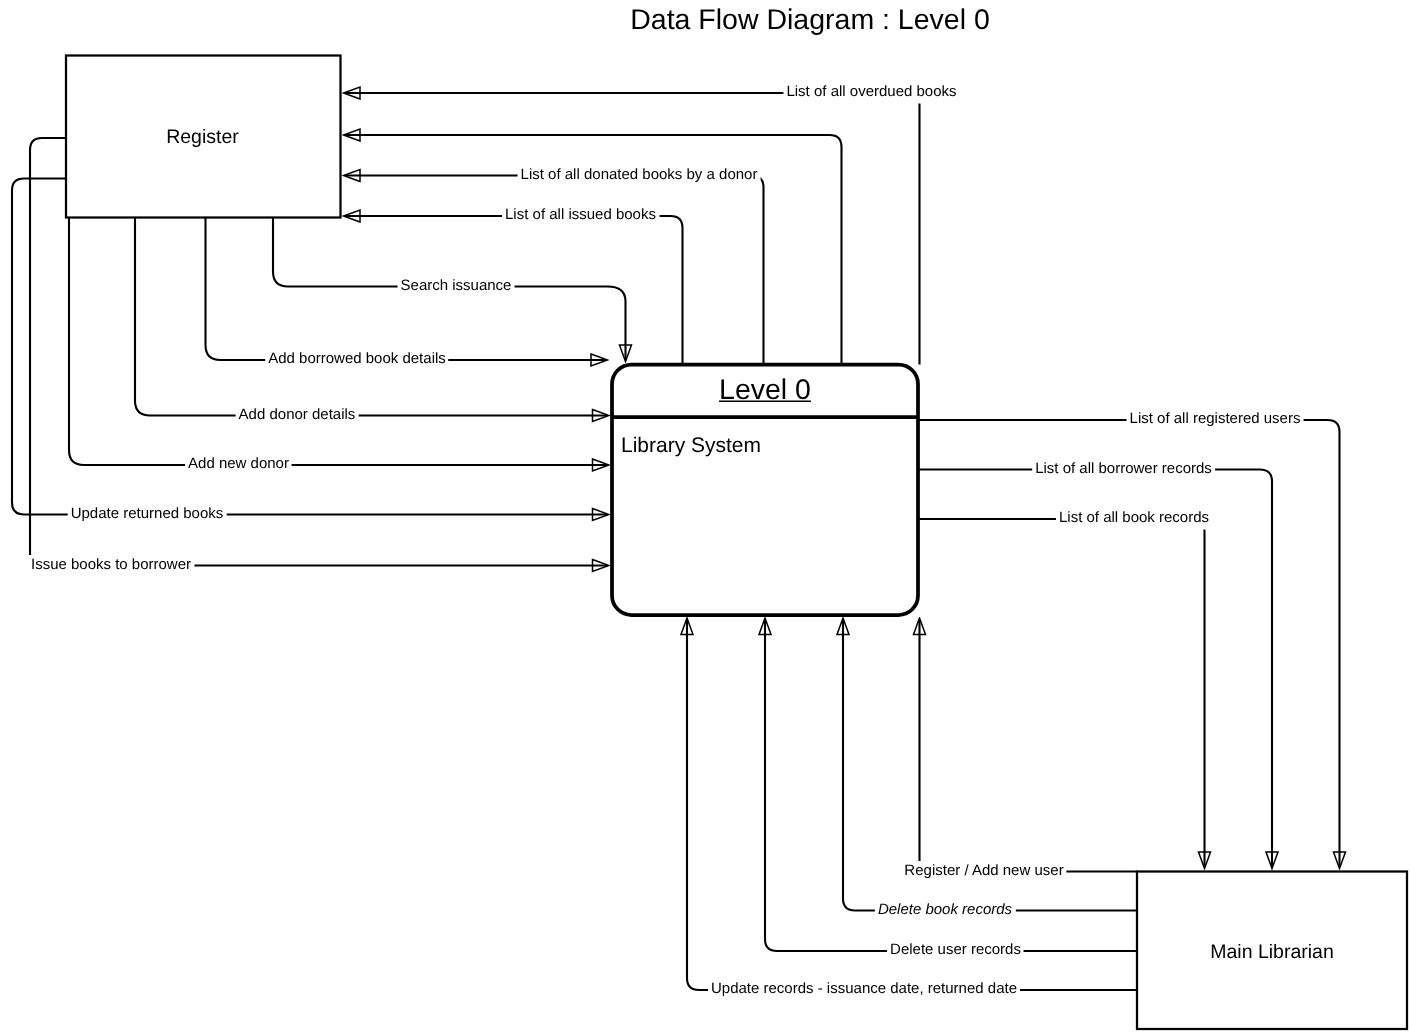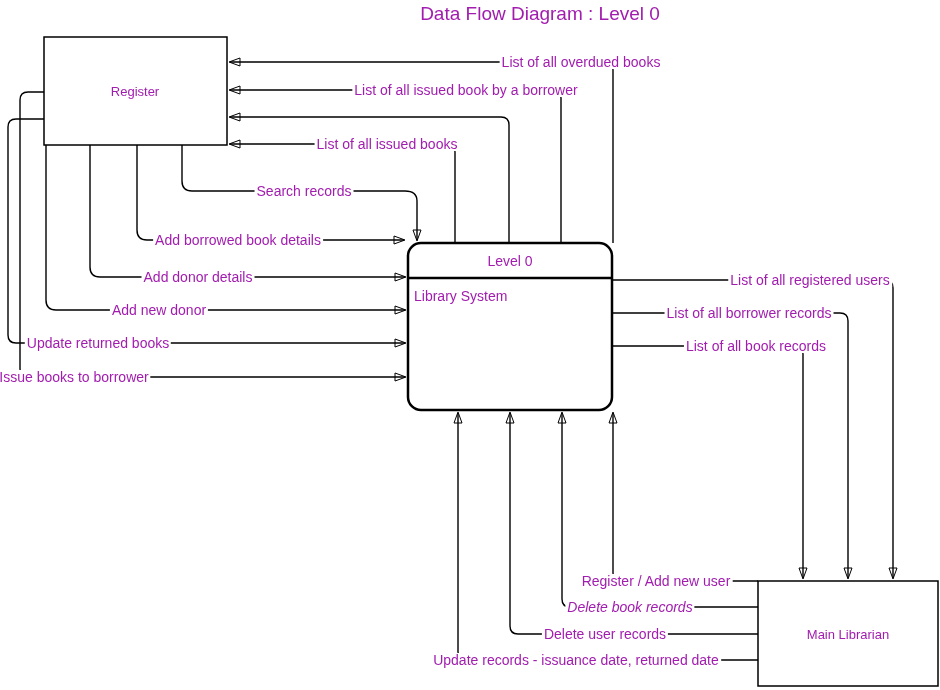--- a/index.html
+++ b/index.html
@@ -1,50 +1,51 @@
 <!DOCTYPE html>
 <html><head>
 <meta charset="utf-8">
 <style>
   html,body{margin:0;padding:0;background:#fff;}
   #canvas{
     position:relative;
     width:940px;height:690px;
     background:#ffffff;
     font-family:"Liberation Sans", sans-serif;
-    color:#a21caf;
+    color:#000000;
     overflow:hidden;
   }
   #wires{position:absolute;left:0;top:0;width:940px;height:690px;}
   .lbl{
     position:absolute;
     transform:translate(-50%,-50%);
     background:#ffffff;
-    font-size:14px;
+    font-size:10px;
     line-height:14px;
     white-space:nowrap;
     padding:0 2px;
   }
   .title{
     position:absolute;
     transform:translate(-50%,-50%);
     font-size:19px;
     white-space:nowrap;
   }
   .node-label{
     position:absolute;
     transform:translate(-50%,-50%);
     font-size:13px;
     white-space:nowrap;
   }
   .proc-header{
     position:absolute;
     transform:translate(-50%,-50%);
-    font-size:14px;
+    font-size:19px;
     white-space:nowrap;
+    text-decoration:underline;
   }
   .proc-name{
     position:absolute;
     transform:translate(0,-50%);
     font-size:14px;
     white-space:nowrap;
   }
   svg path, svg rect, svg line{stroke:#000000;fill:none;}
 </style>
 </head>
@@ -88,32 +89,32 @@
   </svg>
 
   <div class="title" style="left:540px;top:14px;">Data Flow Diagram : Level 0</div>
 
   <div class="node-label" style="left:135px;top:91px;">Register</div>
   <div class="proc-header" style="left:510px;top:261px;">Level 0</div>
   <div class="proc-name" style="left:414px;top:296px;">Library System</div>
   <div class="node-label" style="left:848px;top:634px;">Main Librarian</div>
 
   <div class="lbl" style="left:581px;top:62px;">List of all overdued books</div>
-  <div class="lbl" style="left:466px;top:90px;">List of all issued book by a borrower</div>
+  <div class="lbl" style="left:426px;top:117px;">List of all donated books by a donor</div>
   <div class="lbl" style="left:387px;top:144px;">List of all issued books</div>
 
-  <div class="lbl" style="left:304px;top:191px;">Search records</div>
+  <div class="lbl" style="left:304px;top:191px;">Search issuance</div>
   <div class="lbl" style="left:238px;top:240px;">Add borrowed book details</div>
   <div class="lbl" style="left:198px;top:277px;">Add donor details</div>
   <div class="lbl" style="left:159px;top:310px;">Add new donor</div>
   <div class="lbl" style="left:98px;top:343px;">Update returned books</div>
   <div class="lbl" style="left:74px;top:377px;">Issue books to borrower</div>
 
   <div class="lbl" style="left:810px;top:280px;">List of all registered users</div>
   <div class="lbl" style="left:749px;top:313px;text-align:center;">List of all borrower records</div>
   <div class="lbl" style="left:756px;top:346px;">List of all book records</div>
 
   <div class="lbl" style="left:656px;top:581px;">Register / Add new user</div>
   <div class="lbl" style="left:630px;top:607px;font-style:italic;">Delete book records</div>
-  <div class="lbl" style="left:605px;top:634px;">Delete user records</div>
+  <div class="lbl" style="left:637px;top:634px;">Delete user records</div>
   <div class="lbl" style="left:576px;top:660px;text-align:right;">Update records - issuance date, returned date</div>
 
 </div>
 
 </body></html>

